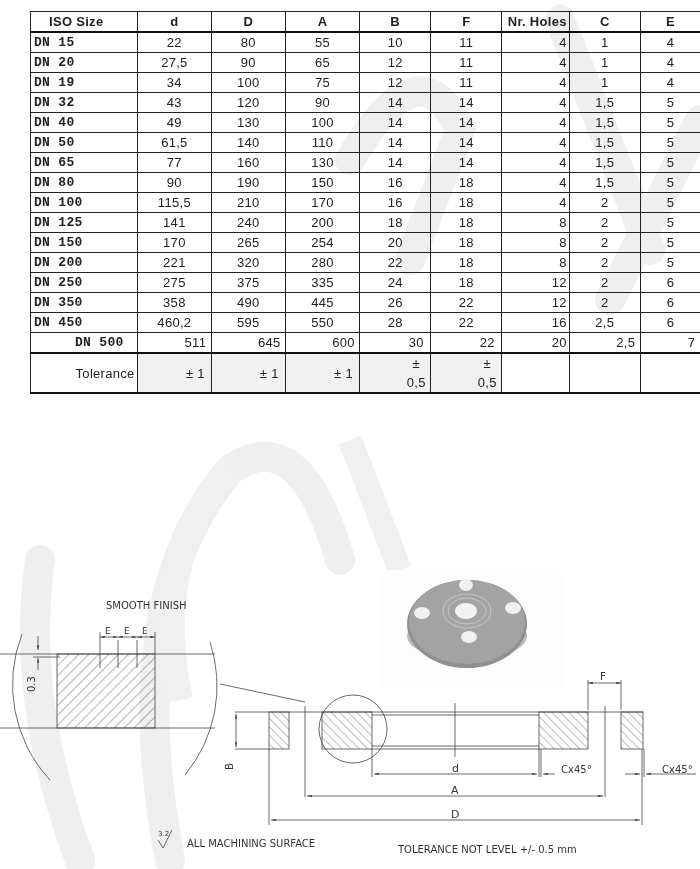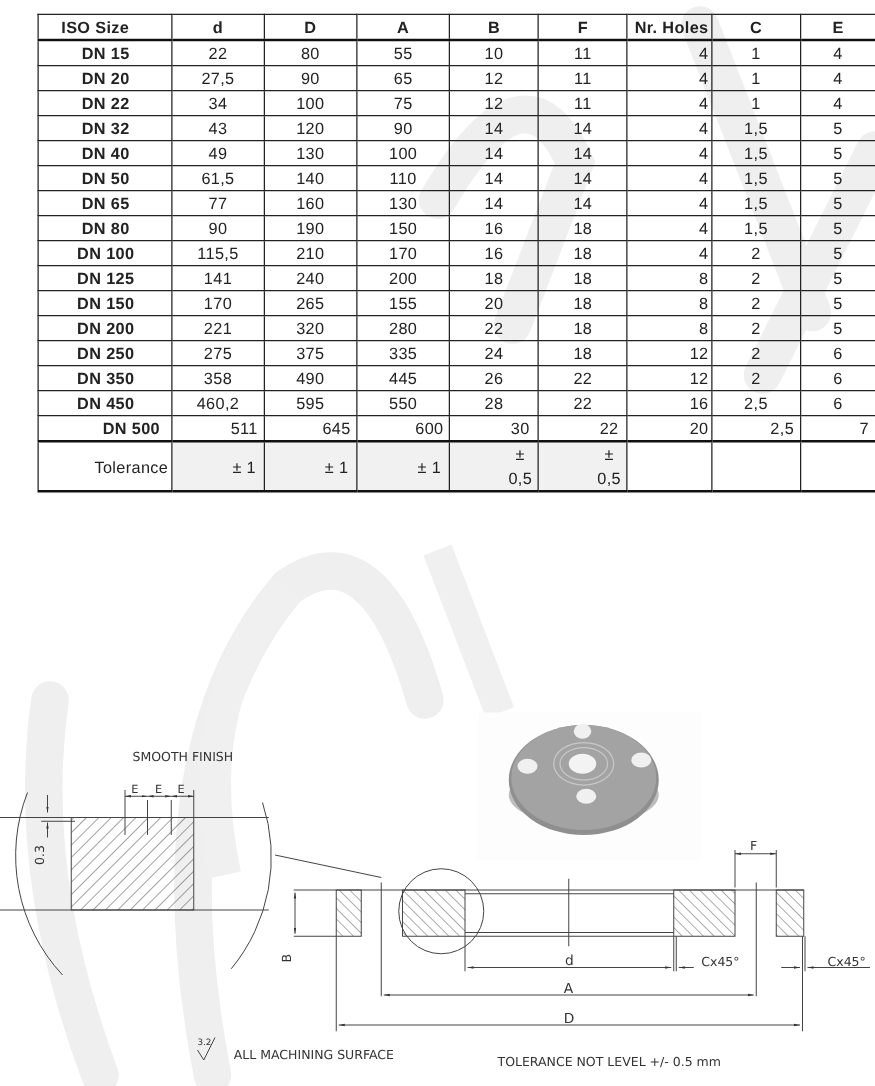--- a/index.html
+++ b/index.html
@@ -5,21 +5,21 @@
   html, body { margin:0; padding:0; background:#ffffff; }
   body { width:700px; height:869px; position:relative; overflow:hidden; font-family:"Liberation Sans", sans-serif; color:#222; }
   .watermark { position:absolute; left:0; top:0; width:700px; height:869px; pointer-events:none; z-index:0; }
   .spec-table { position:absolute; left:30px; top:11px; border-collapse:collapse; z-index:2; }
   .spec-table td, .spec-table th {
     border:1px solid #222; height:19px; padding:0 2px; font-size:13px; text-align:center;
     line-height:19px; background:transparent; font-weight:normal; letter-spacing:0.3px;
   }
   .spec-table th { font-weight:bold; }
   .spec-table tr.head th { border-bottom:2px solid #111; }
-  .spec-table td.size { text-align:center; font-weight:bold; padding-left:3px; }
+  .spec-table td.size { text-align:left; font-weight:bold; padding-left:3px;font-family:Liberation Mono, monospace; }
   .spec-table td.tol-label { font-weight:normal; text-align:center; padding-left:3px; }
   .spec-table td.tol { background:#f1f1f1; }
   .spec-table tr:last-child td { border-bottom:2px solid #111;padding-left:44px; }
   .spec-table .c0 { width:70px; }
   .spec-table .c1 { width:69px; }
   .spec-table .c2 { width:69px; }
   .spec-table .c3 { width:69px; }
   .spec-table .c4 { width:70px; }
   .spec-table .c5 { width:69px; }
   .spec-table .c6 { width:69px;text-align:right; }
@@ -74,21 +74,21 @@
         <td class="c1">27,5</td>
         <td class="c2">90</td>
         <td class="c3">65</td>
         <td class="c4">12</td>
         <td class="c5">11</td>
         <td class="c6">4</td>
         <td class="c7">1</td>
         <td class="c8">4</td>
       </tr>
       <tr>
-        <td class="c0 size">DN 22</td>
+        <td class="c0 size">DN 19</td>
         <td class="c1">34</td>
         <td class="c2">100</td>
         <td class="c3">75</td>
         <td class="c4">12</td>
         <td class="c5">11</td>
         <td class="c6">4</td>
         <td class="c7">1</td>
         <td class="c8">4</td>
       </tr>
       <tr>
@@ -165,21 +165,21 @@
         <td class="c4">18</td>
         <td class="c5">18</td>
         <td class="c6">8</td>
         <td class="c7">2</td>
         <td class="c8">5</td>
       </tr>
       <tr>
         <td class="c0 size">DN 150</td>
         <td class="c1">170</td>
         <td class="c2">265</td>
-        <td class="c3">155</td>
+        <td class="c3">254</td>
         <td class="c4">20</td>
         <td class="c5">18</td>
         <td class="c6">8</td>
         <td class="c7">2</td>
         <td class="c8">5</td>
       </tr>
       <tr>
         <td class="c0 size">DN 200</td>
         <td class="c1">221</td>
         <td class="c2">320</td>

